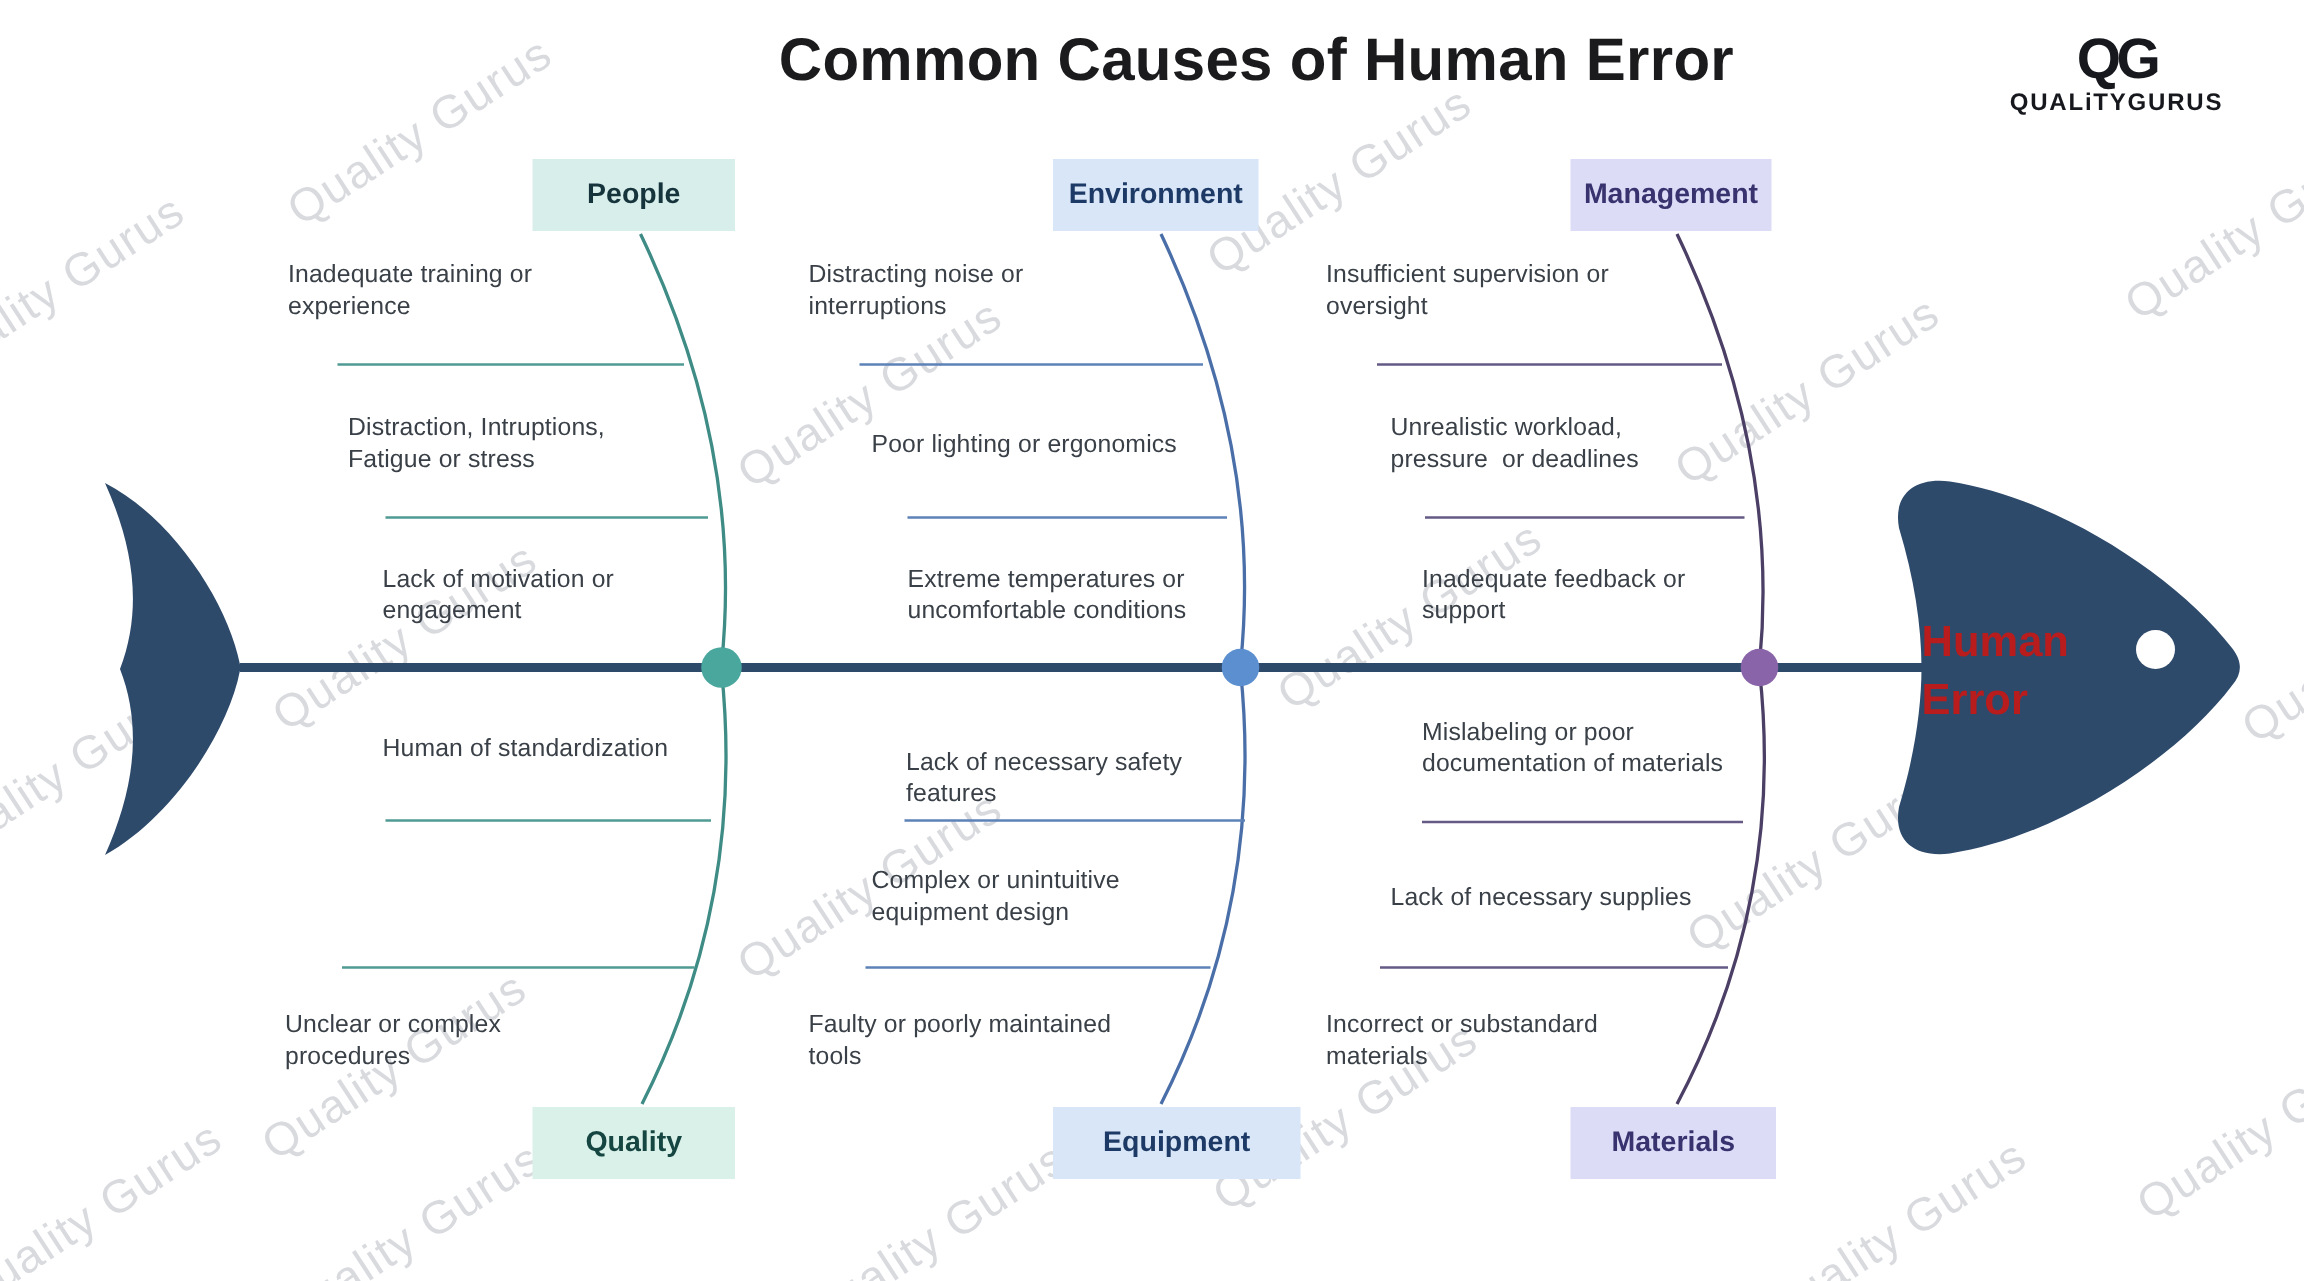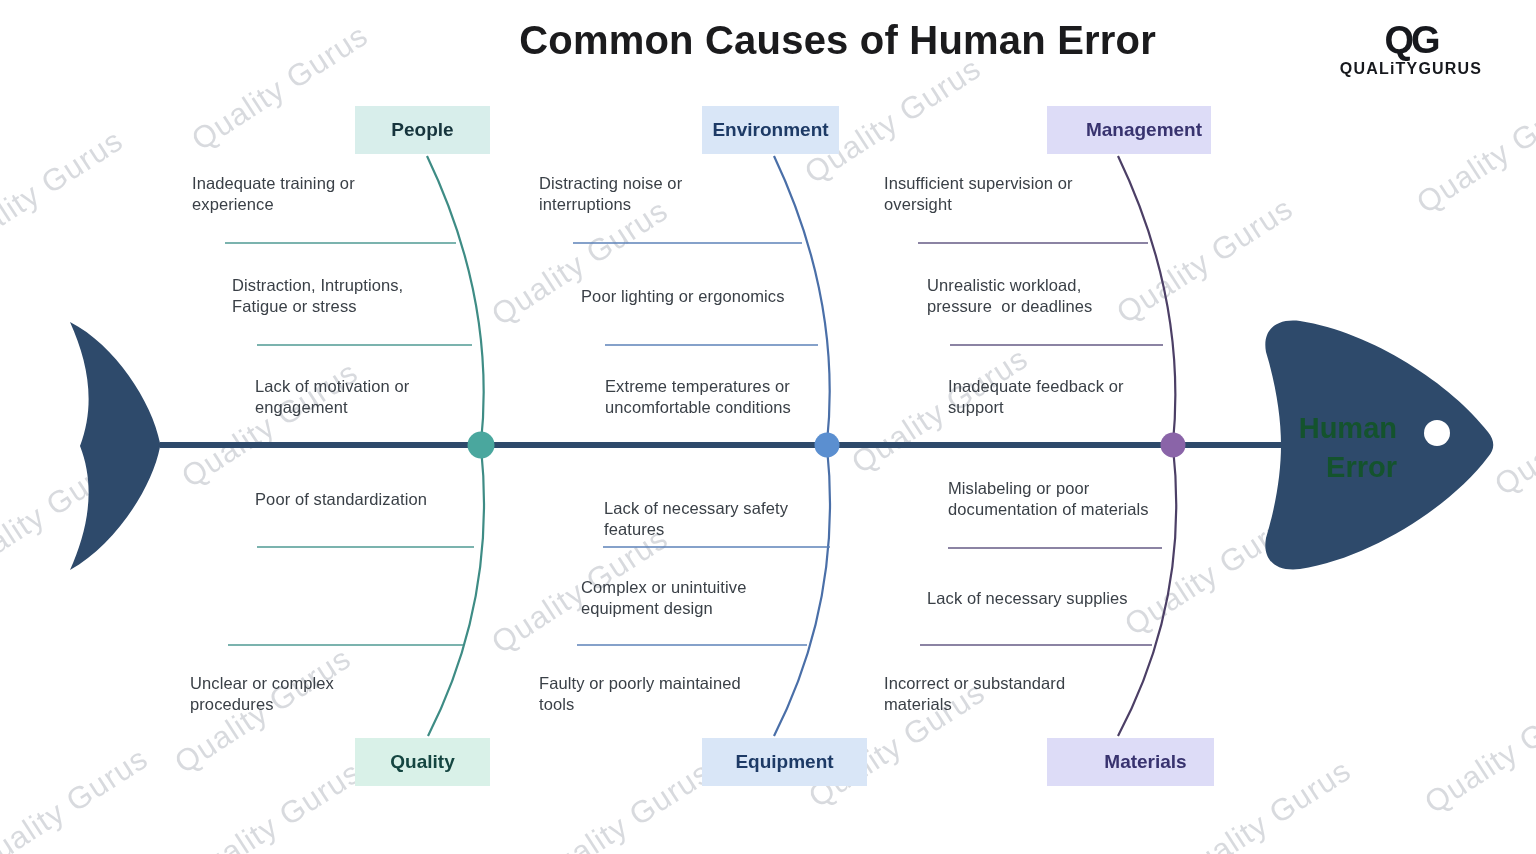--- a/index.html
+++ b/index.html
@@ -25,30 +25,30 @@
   .logo .name{font-size:16px;font-weight:700;letter-spacing:1.2px;margin-top:2px;}
   
   .badge{
     position:absolute;height:48px;border-radius:0;z-index:4;
     display:flex;align-items:center;justify-content:center;
     font-size:19px;font-weight:600;
   }
   .badge.teal{background:#d8eeeb;color:#16343c;}
   .badge.mint{background:#d9f1e8;color:#154641;}
   .badge.blue{background:#d9e6f7;color:#1d3a66;}
-  .badge.lav {background:#dddcf7;color:#38336f;padding-left:30px;}
+  .badge.lav {background:#dddcf7;color:#38336f;}
   
   .cause{
     position:absolute;font-size:16.5px;color:#3a4047;line-height:1.28;
     white-space:pre-wrap;z-index:4;letter-spacing:0.1px;
   }
   
   .effect-label{
-    position:absolute;left:1281px;top:409px;width:116px;text-align:right;z-index:5;
-    color:#14532d;font-size:29px;font-weight:700;line-height:1.35;white-space:pre-wrap;
+    position:absolute;left:1281px;top:409px;width:116px;text-align:left;z-index:5;
+    color:#b91c1c;font-size:29px;font-weight:700;line-height:1.35;white-space:pre-wrap;
   }
   svg{z-index:2;}
 </style>
 </head>
 <body>
 
 <div id="canvas">
 
   <span class="wm" style="left:195px;top:125px">Quality Gurus</span>
   <span class="wm" style="left:-50px;top:230px">Quality Gurus</span>
@@ -122,21 +122,21 @@
   <div class="badge blue" style="left:702px;top:738px;width:165px">Equipment</div>
   <div class="badge lav" style="left:1047px;top:738px;width:137px">Materials</div>
 
   <div class="cause" style="left:192px;top:173px">Inadequate training or
 experience</div>
   <div class="cause" style="left:232px;top:275px">Distraction, Intruptions,
 Fatigue or stress</div>
   <div class="cause" style="left:255px;top:376px">Lack of motivation or
 engagement</div>
 
-  <div class="cause" style="left:255px;top:489px">Poor of standardization</div>
+  <div class="cause" style="left:255px;top:489px">Human of standardization</div>
   <div class="cause" style="left:190px;top:673px">Unclear or complex
 procedures</div>
 
   <div class="cause" style="left:539px;top:173px">Distracting noise or
 interruptions</div>
   <div class="cause" style="left:581px;top:286px">Poor lighting or ergonomics</div>
   <div class="cause" style="left:605px;top:376px">Extreme temperatures or
 uncomfortable conditions</div>
 
   <div class="cause" style="left:604px;top:498px">Lack of necessary safety

